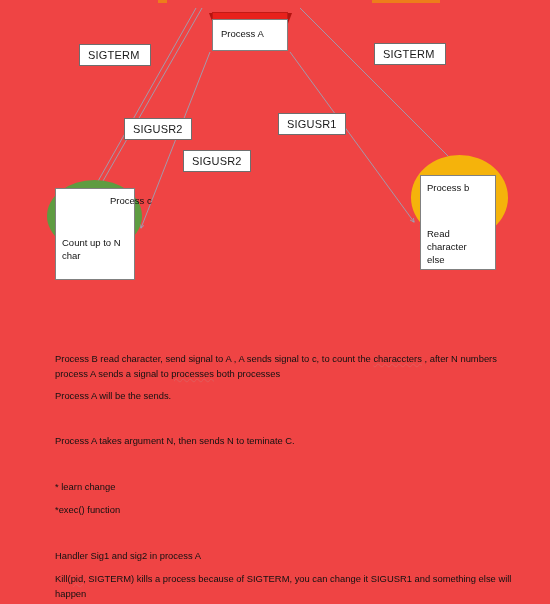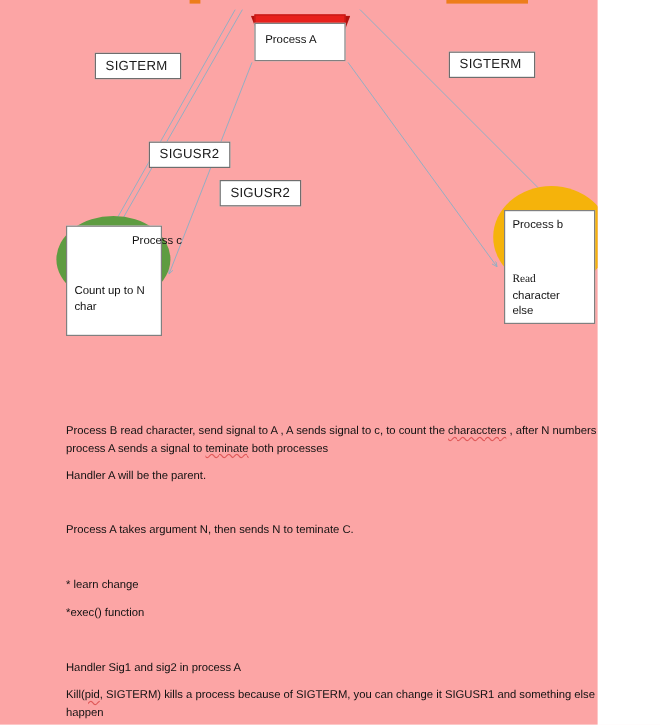--- a/index.html
+++ b/index.html
@@ -6,24 +6,24 @@
     margin: 0;
     padding: 0;
     background: #ffffff;
   }
   body {
     font-family: "Liberation Sans", sans-serif;
     color: #000000;
   }
   #page {
     position: relative;
-    width: 498px;
+    width: 550px;
     height: 604px;
     overflow: hidden;
-    background: #fca5a5;
+    background: #ef4444;
   }
 
   
   .hl-bar {
     position: absolute;
     background: #ED7D1B;
   }
 
   
   #diagram {
@@ -148,41 +148,42 @@
 
     <div class="shape-circle circle-green" style="left:47px;top:180px;width:95px;height:72px;"></div>
     <div class="proc-box" style="left:55px;top:188px;width:80px;height:92px;"></div>
     <div class="proc-line" style="left:62px;top:194px;padding-left:48px;">Process c</div>
     <div class="proc-line" style="left:62px;top:236px;">Count up to N</div>
     <div class="proc-line" style="left:62px;top:249px;">char</div>
 
     <div class="shape-circle circle-amber" style="left:411px;top:155px;width:97px;height:85px;"></div>
     <div class="proc-box" style="left:420px;top:175px;width:76px;height:95px;"></div>
     <div class="proc-line" style="left:427px;top:181px;">Process b</div>
-    <div class="proc-line" style="left:427px;top:227px;font-family:Liberation Serif, serif;">Read</div>
+    <div class="proc-line" style="left:427px;top:227px;">Read</div>
     <div class="proc-line" style="left:427px;top:240px;">character</div>
     <div class="proc-line" style="left:427px;top:253px;">else</div>
 
     <div class="sig-box" style="left:79px;top:44px;width:72px;height:22px;">SIGTERM</div>
 
     <div class="sig-box" style="left:374px;top:43px;width:72px;height:22px;">SIGTERM</div>
 
     <div class="sig-box" style="left:124px;top:118px;width:68px;height:22px;">SIGUSR2</div>
 
     <div class="sig-box" style="left:183px;top:150px;width:68px;height:22px;">SIGUSR2</div>
 
+    <div class="sig-box" style="left:278px;top:113px;width:68px;height:22px;">SIGUSR1</div>
   </div>
 
   <div id="notes">
 
     <p class="para" style="top:13px;">
-      <span>Process B read character, send signal to A , A sends signal to c, to count the </span><span class="misspell">characcters</span><span> , after N numbers process A sends a signal to </span><span class="misspell">teminate</span><span> both processes</span>
+      <span>Process B read character, send signal to A , A sends signal to c, to count the </span><span class="misspell">characcters</span><span> , after N numbers process A sends a signal to </span><span class="misspell">processes</span><span> both processes</span>
     </p>
 
-    <p class="para" style="top:50px;">Handler A will be the parent.</p>
+    <p class="para" style="top:50px;">Process A will be the sends.</p>
 
     <p class="para" style="top:95px;">Process A takes argument N, then sends N to teminate C.</p>
 
     <p class="para" style="top:141px;">* learn change</p>
 
     <p class="para" style="top:164px;">*exec() function</p>
 
     <p class="para" style="top:210px;">Handler Sig1 and  sig2 in process A</p>
 
     <p class="para" style="top:233px;">

